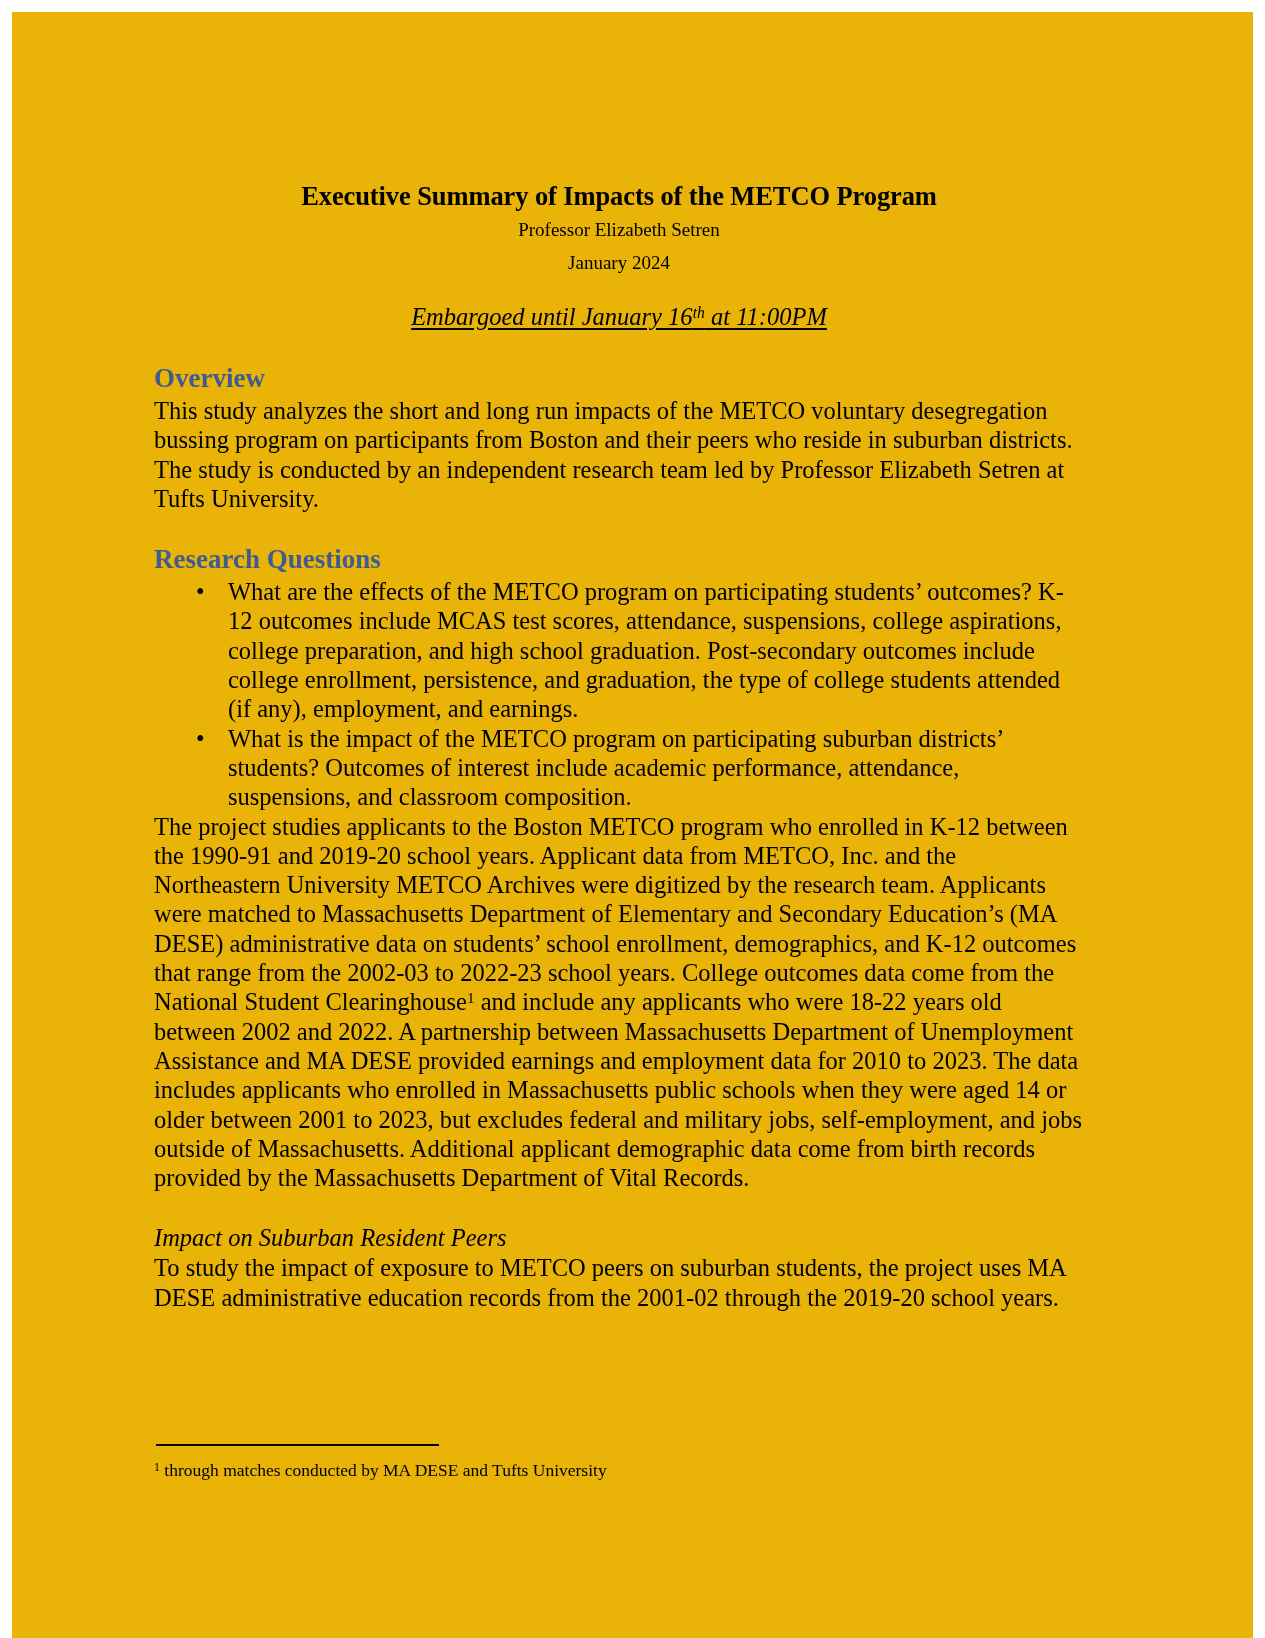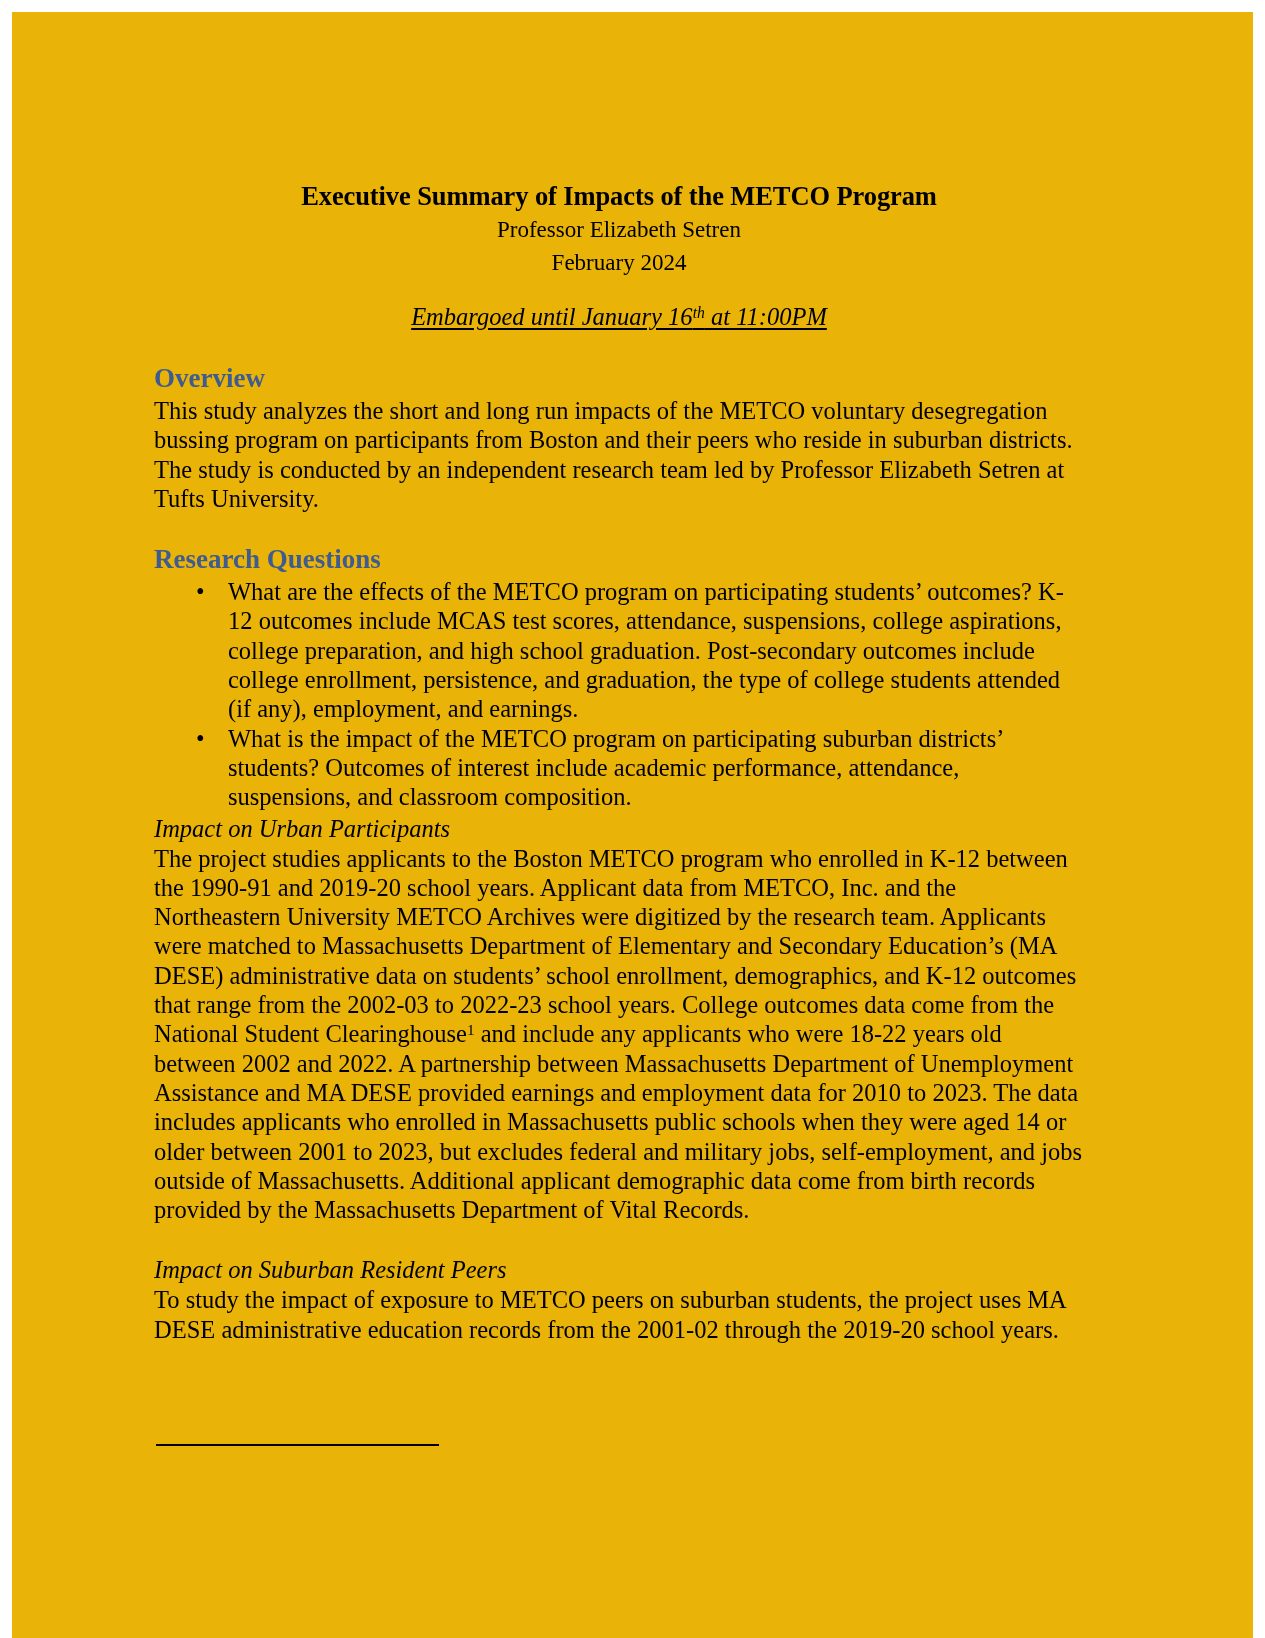--- a/index.html
+++ b/index.html
@@ -35,21 +35,21 @@
   }
   .doc-title {
     font-size: 26.5px;
     font-weight: bold;
     line-height: 33px;
     letter-spacing: -0.1px;
   }
   .doc-author,
   .doc-affiliation,
   .doc-date {
-    font-size: 23px;
+    font-size: 19px;
     font-weight: normal;
     line-height: 33px;
   }
   .embargo-wrap {
     text-align: center;
     margin-top: 23px;
   }
   .embargo {
     display: inline-block;
     font-size: 24.5px;
@@ -143,21 +143,21 @@
 </head>
 <body>
 
 <div class="page">
 
   <div class="content">
 
     <div class="title-block">
       <div class="doc-title">Executive Summary of Impacts of the METCO Program</div>
       <div class="doc-author">Professor Elizabeth Setren</div>
-      <div class="doc-date">February 2024</div>
+      <div class="doc-date">January 2024</div>
     </div>
 
     <div class="embargo-wrap">
       <span class="embargo"><span>Embargoed until January 16</span><sup>th</sup><span> at 11:00PM</span></span>
     </div>
 
     <div class="section-heading" style="color: rgb(63, 92, 145);">Overview</div>
     <p class="body-text">This study analyzes the short and long run impacts of the METCO voluntary desegregation bussing program on participants from Boston and their peers who reside in suburban districts. The study is conducted by an independent research team led by Professor Elizabeth Setren at Tufts University.</p>
 
     <div class="section-heading" style="color: rgb(63, 92, 145);">Research Questions</div>
@@ -166,27 +166,27 @@
         <span class="bullet-glyph">•</span>
         <span>What are the effects of the METCO program on participating students’ outcomes? K-12 outcomes include MCAS test scores, attendance, suspensions, college aspirations, college preparation, and high school graduation. Post-secondary outcomes include college enrollment, persistence, and graduation, the type of college students attended (if any), employment, and earnings.</span>
       </li>
       <li>
         <span class="bullet-glyph">•</span>
         <span>What is the impact of the METCO program on participating suburban districts’ students? Outcomes of interest include academic performance, attendance, suspensions, and classroom composition.</span>
       </li>
     </ul>
 
 
-    <div class="subheading">Impact on Urban Participants</div>
     <p class="body-text"><span>The project studies applicants to the Boston METCO program who enrolled in K-12 between the 1990-91 and 2019-20 school years. Applicant data from METCO, Inc. and the Northeastern University METCO Archives were digitized by the research team. Applicants were matched to Massachusetts Department of Elementary and Secondary Education’s (MA DESE) administrative data on students’ school enrollment, demographics, and K-12 outcomes that range from the 2002-03 to 2022-23 school years. College outcomes data come from the National Student Clearinghouse</span><sup>1</sup><span> and include any applicants who were 18-22 years old between 2002 and 2022. A partnership between Massachusetts Department of Unemployment Assistance and MA DESE provided earnings and employment data for 2010 to 2023. The data includes applicants who enrolled in Massachusetts public schools when they were aged 14 or older between 2001 to 2023, but excludes federal and military jobs, self-employment, and jobs outside of Massachusetts. Additional applicant demographic data come from birth records provided by the Massachusetts Department of Vital Records.</span></p>
 
     <div class="gap"></div>
 
     <div class="subheading">Impact on Suburban Resident Peers</div>
     <p class="body-text">To study the impact of exposure to METCO peers on suburban students, the project uses MA DESE administrative education records from the 2001-02 through the 2019-20 school years.</p>
 
   </div>
 
   <div class="footnote-area">
     <div class="footnote-rule"></div>
+    <p class="footnote-text"><sup>1</sup><span> through matches conducted by MA DESE and Tufts University</span></p>
   </div>
 
 </div>
 
 </body></html>

